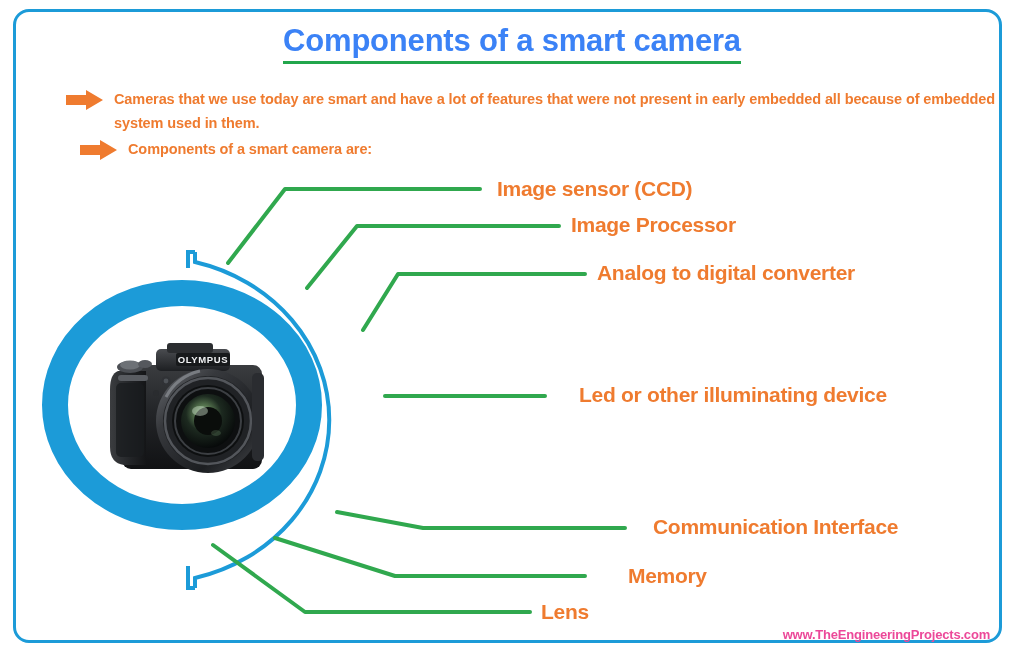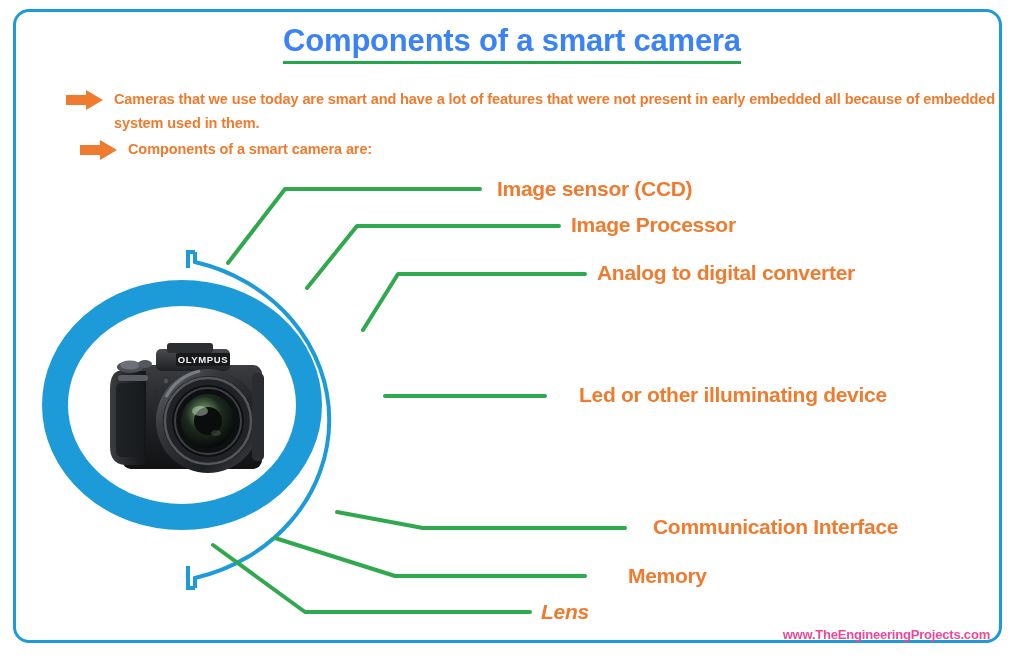--- a/index.html
+++ b/index.html
@@ -229,17 +229,17 @@
       <rect x="148" y="36" width="12" height="88" rx="5" fill="#2a2c30"></rect>
     </svg>
   </div>
 
   <div class="comp-label" style="left:497px; top:178px;">Image sensor (CCD)</div>
   <div class="comp-label" style="left:571px; top:214px;">Image Processor</div>
   <div class="comp-label" style="left:597px; top:262px;text-align:right;">Analog to digital converter</div>
   <div class="comp-label" style="left:579px; top:384px;">Led or other illuminating device</div>
   <div class="comp-label" style="left:637px; top:516px;margin-left:16px;">Communication Interface</div>
   <div class="comp-label" style="left:628px; top:565px;">Memory</div>
-  <div class="comp-label" style="left:541px; top:601px;font-style:italic;">Lens</div>
+  <div class="comp-label" style="left:541px; top:601px;">Lens</div>
 
   <div id="footer">www.TheEngineeringProjects.com</div>
 
 </div>
 
 </body></html>

